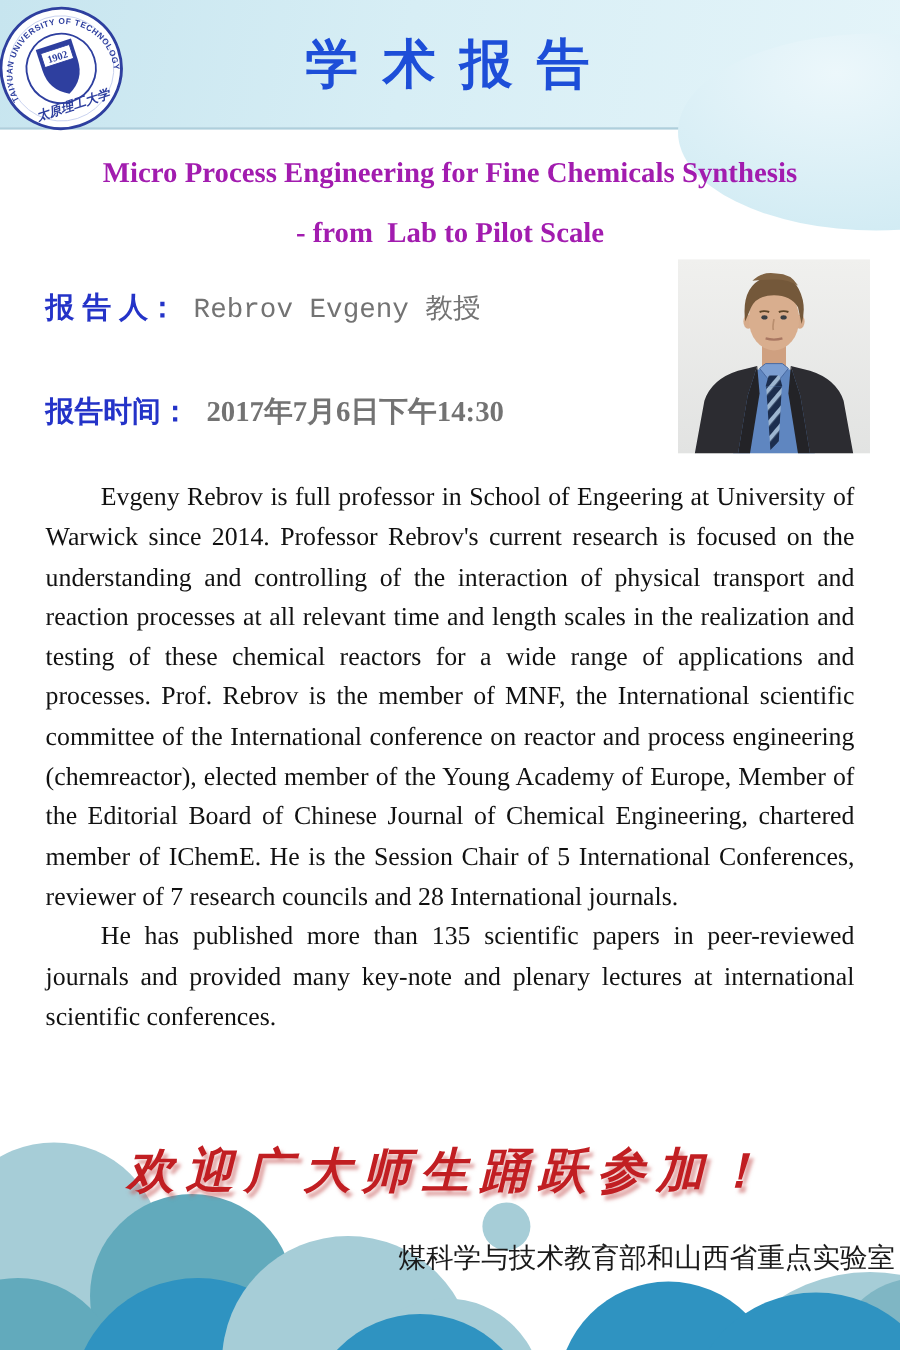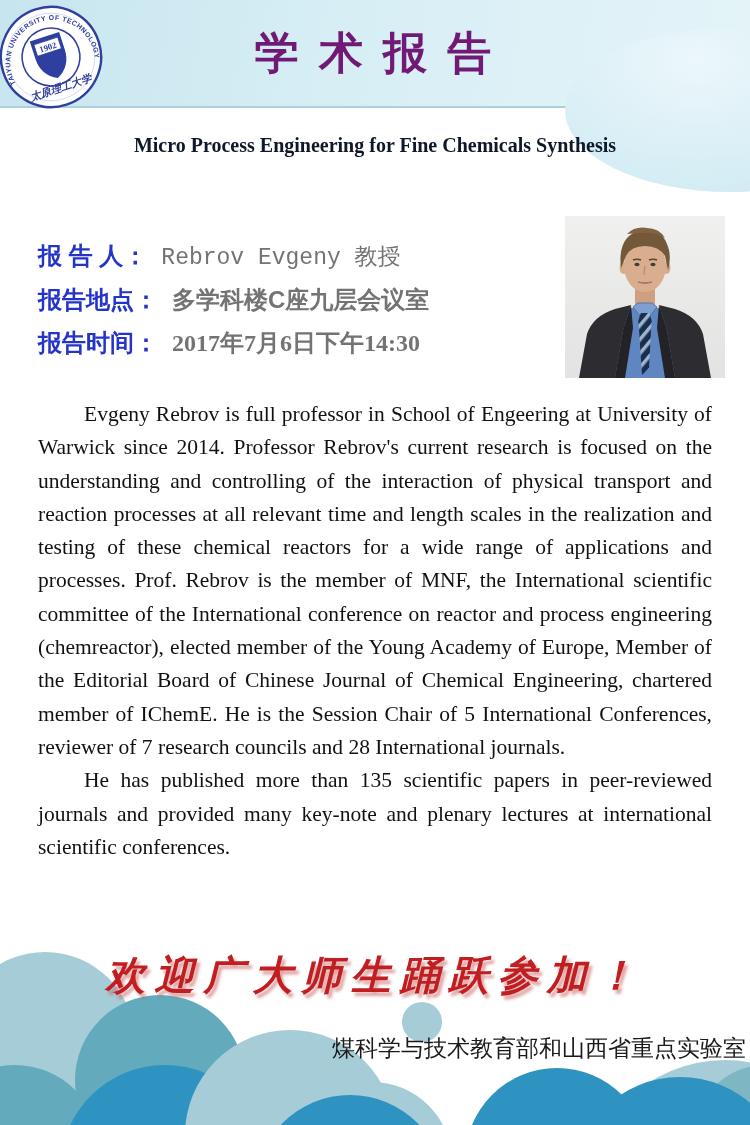--- a/index.html
+++ b/index.html
@@ -16,32 +16,32 @@
     z-index:1;
   }
   .deco-ellipse{
     position:absolute; left:565px; top:28px; width:330px; height:164px;
     border-radius:50%;
     background:radial-gradient(ellipse at 40% 20%, #ecf7fb 0%, #d3ecf4 70%, #c9e7f0 100%);
     z-index:2;
   }
   .banner-title{
     position:absolute; left:0; right:0; top:24px; text-align:center;
-    font-size:44px; font-weight:bold; color:#701a75;
+    font-size:44px; font-weight:bold; color:#1d4ed8;
     letter-spacing:4px; z-index:3;
   }
   .logo-wrap{
     position:absolute; left:-2px; top:4px; width:106px; height:106px;
     transform:rotate(-18deg); z-index:4;
   }
   
   .talk-title{
     position:absolute; left:30px; right:30px; top:120px; z-index:3;
     text-align:center; font-family:"Liberation Serif", serif;
-    font-weight:bold; color:#0f172a; font-size:20px; line-height:50px;
+    font-weight:bold; color:#a21caf; font-size:24px; line-height:50px;
   }
   .talk-title .line2{ white-space:pre; }
   
   .info-row{ position:absolute; left:38px; font-size:24px; white-space:nowrap; }
   .info-label{ color:#2433c8; font-weight:600; }
   .info-value{ color:#737373; margin-left:14px; }
   .value-mono{ font-family:"Liberation Mono", monospace; font-size:23px; }
   .value-cn{ font-weight:600; }
   .value-time{ font-family:"Liberation Serif", serif; font-weight:bold;margin-top:16px; }
   
@@ -96,27 +96,25 @@
       </text>
       <path d="M39,33 L71,33 L71,52 Q71,70 55,78 Q39,70 39,52 Z" fill="#2e3f9f"></path>
       <rect x="42" y="37.5" width="26" height="12.5" fill="#ffffff" stroke="#2e3f9f" stroke-width="0.8"></rect>
       <text x="55" y="47.5" text-anchor="middle" font-size="9" font-weight="bold" fill="#2e3f9f" font-family="Liberation Serif, serif">1902</text>
       <text x="55" y="92" text-anchor="middle" font-size="11" font-style="italic" font-weight="bold" fill="#2e3f9f" font-family="Liberation Serif, serif">太原理工大学</text>
     </svg>
   </div>
 
   <div class="talk-title">
     <div class="line1">Micro Process Engineering for Fine Chemicals Synthesis</div>
+    <div class="line2">- from  Lab to Pilot Scale</div>
   </div>
 
   <div class="info-row" style="top:240px;">
     <span class="info-label">报 告 人：</span><span class="info-value value-mono">Rebrov Evgeny 教授</span>
-  </div>
-  <div class="info-row" style="top:284px;">
-    <span class="info-label">报告地点：</span><span class="info-value value-cn">多学科楼C座九层会议室</span>
   </div>
   <div class="info-row" style="top:327px;">
     <span class="info-label">报告时间：</span><span class="info-value value-time">2017年7月6日下午14:30</span>
   </div>
 
   <div class="photo">
     <svg viewBox="0 0 160 162" width="160" height="162">
       <defs>
         <linearGradient id="bgGrad" x1="0" y1="0" x2="0" y2="1">
           <stop offset="0" stop-color="#f0f0ee"></stop>

